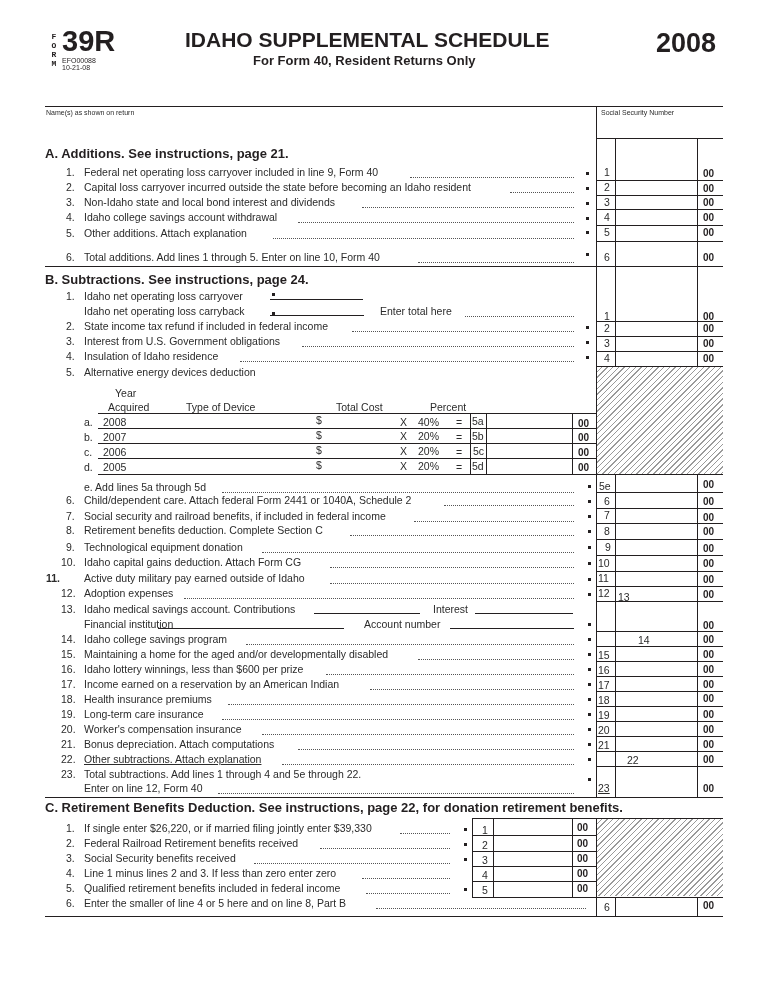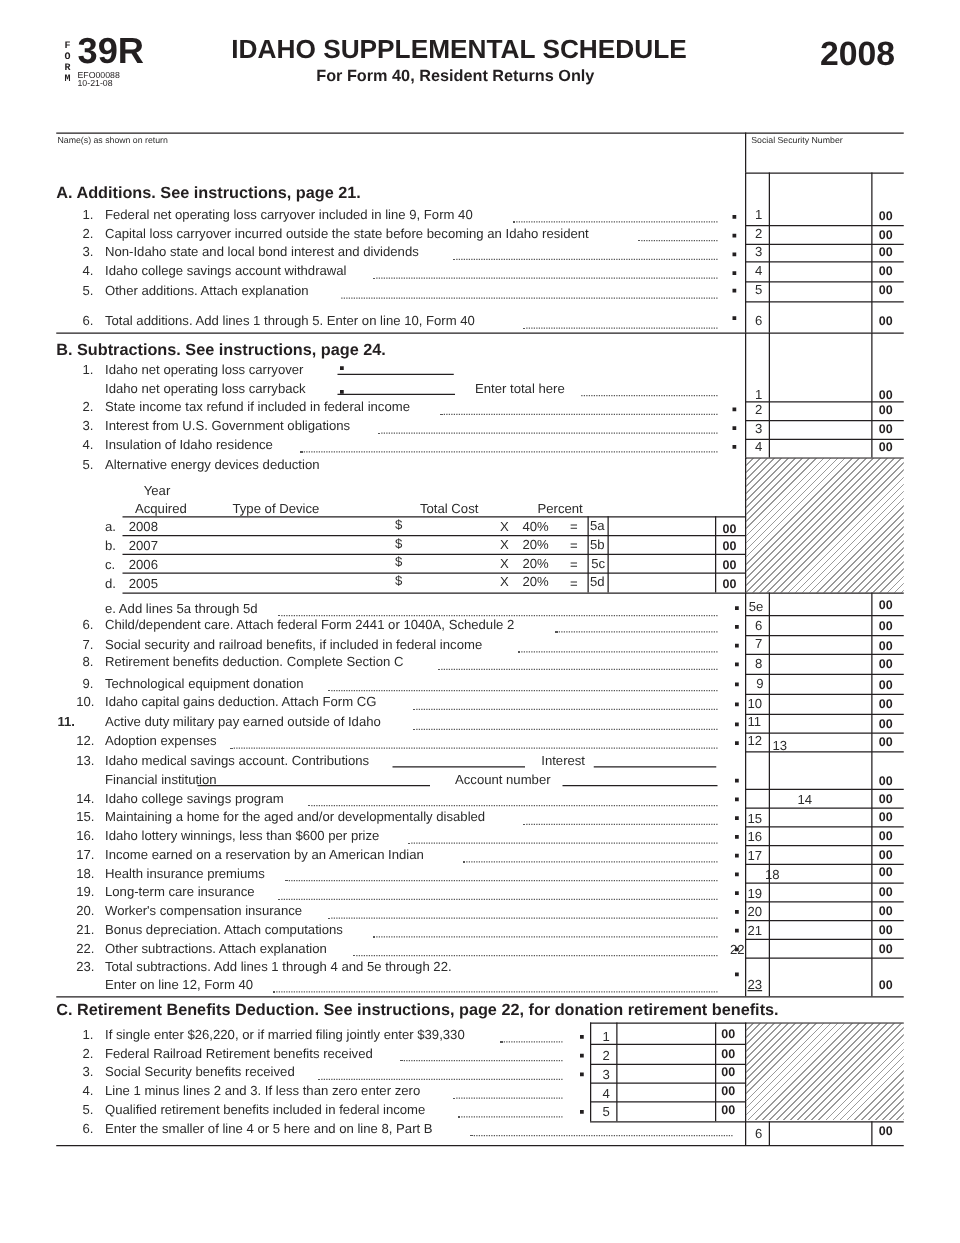--- a/index.html
+++ b/index.html
@@ -381,21 +381,21 @@
   <div class="ln" style="left:598px;top:679px;">17</div>
   <input class="amt" type="text" style="left: 617px; top: 678px; width: 78px; height: 12px;">
   <div class="cents" style="left:703px;top:679px;">00</div>
   <div class="hl" style="left:596px;top:691px;width:127px;"></div>
 </div>
 <div>
   <div class="t" style="left:61px;top:693px;">18.</div>
   <div class="t" style="left:84px;top:693px;">Health insurance premiums</div>
   <div class="dots" style="left:228px;top:694px;width:346px;"></div>
   <div class="bullet" style="left:588px;top:698px;"></div>
-  <div class="ln" style="left:612px;top:694px;">18</div>
+  <div class="ln" style="left:598px;top:694px;">18</div>
   <input class="amt" type="text" style="left: 617px; top: 693px; width: 78px; height: 12px;">
   <div class="cents" style="left:703px;top:693px;">00</div>
   <div class="hl" style="left:596px;top:706px;width:127px;"></div>
 </div>
 <div>
   <div class="t" style="left:61px;top:708px;">19.</div>
   <div class="t" style="left:84px;top:708px;">Long-term care insurance</div>
   <div class="dots" style="left:222px;top:709px;width:352px;"></div>
   <div class="bullet" style="left:588px;top:713px;"></div>
   <div class="ln" style="left:598px;top:709px;">19</div>
@@ -418,24 +418,24 @@
   <div class="t" style="left:84px;top:738px;">Bonus depreciation.  Attach computations</div>
   <div class="dots" style="left:298px;top:739px;width:276px;"></div>
   <div class="bullet" style="left:588px;top:743px;"></div>
   <div class="ln" style="left:598px;top:739px;">21</div>
   <input class="amt" type="text" style="left: 617px; top: 738px; width: 78px; height: 12px;">
   <div class="cents" style="left:703px;top:739px;">00</div>
   <div class="hl" style="left:596px;top:751px;width:127px;"></div>
 </div>
 <div>
   <div class="t" style="left:61px;top:753px;">22.</div>
-  <div class="t" style="left:84px;top:753px;">Other subtractions.  Attach explanation</div>
+  <div class="t" style="left:84px;top:753px;text-decoration:underline;">Other subtractions.  Attach explanation</div>
   <div class="dots" style="left:282px;top:754px;width:292px;"></div>
   <div class="bullet" style="left:588px;top:758px;"></div>
-  <div class="ln" style="left:584px;top:754px;text-align:right;">22</div>
+  <div class="ln" style="left:627px;top:754px;text-align:right;">22</div>
   <input class="amt" type="text" style="left: 617px; top: 753px; width: 78px; height: 12px;">
   <div class="cents" style="left:703px;top:754px;">00</div>
   <div class="hl" style="left:596px;top:766px;width:127px;"></div>
 </div>
 
 <div>
   <div class="t" style="left:61px;top:768px;">23.</div>
   <div class="t" style="left:84px;top:768px;">Total subtractions.  Add lines 1 through 4 and 5e through 22.</div>
   <div class="t" style="left:84px;top:782px;">Enter on line 12, Form 40</div>
   <div class="dots" style="left:218px;top:783px;width:356px;"></div>

